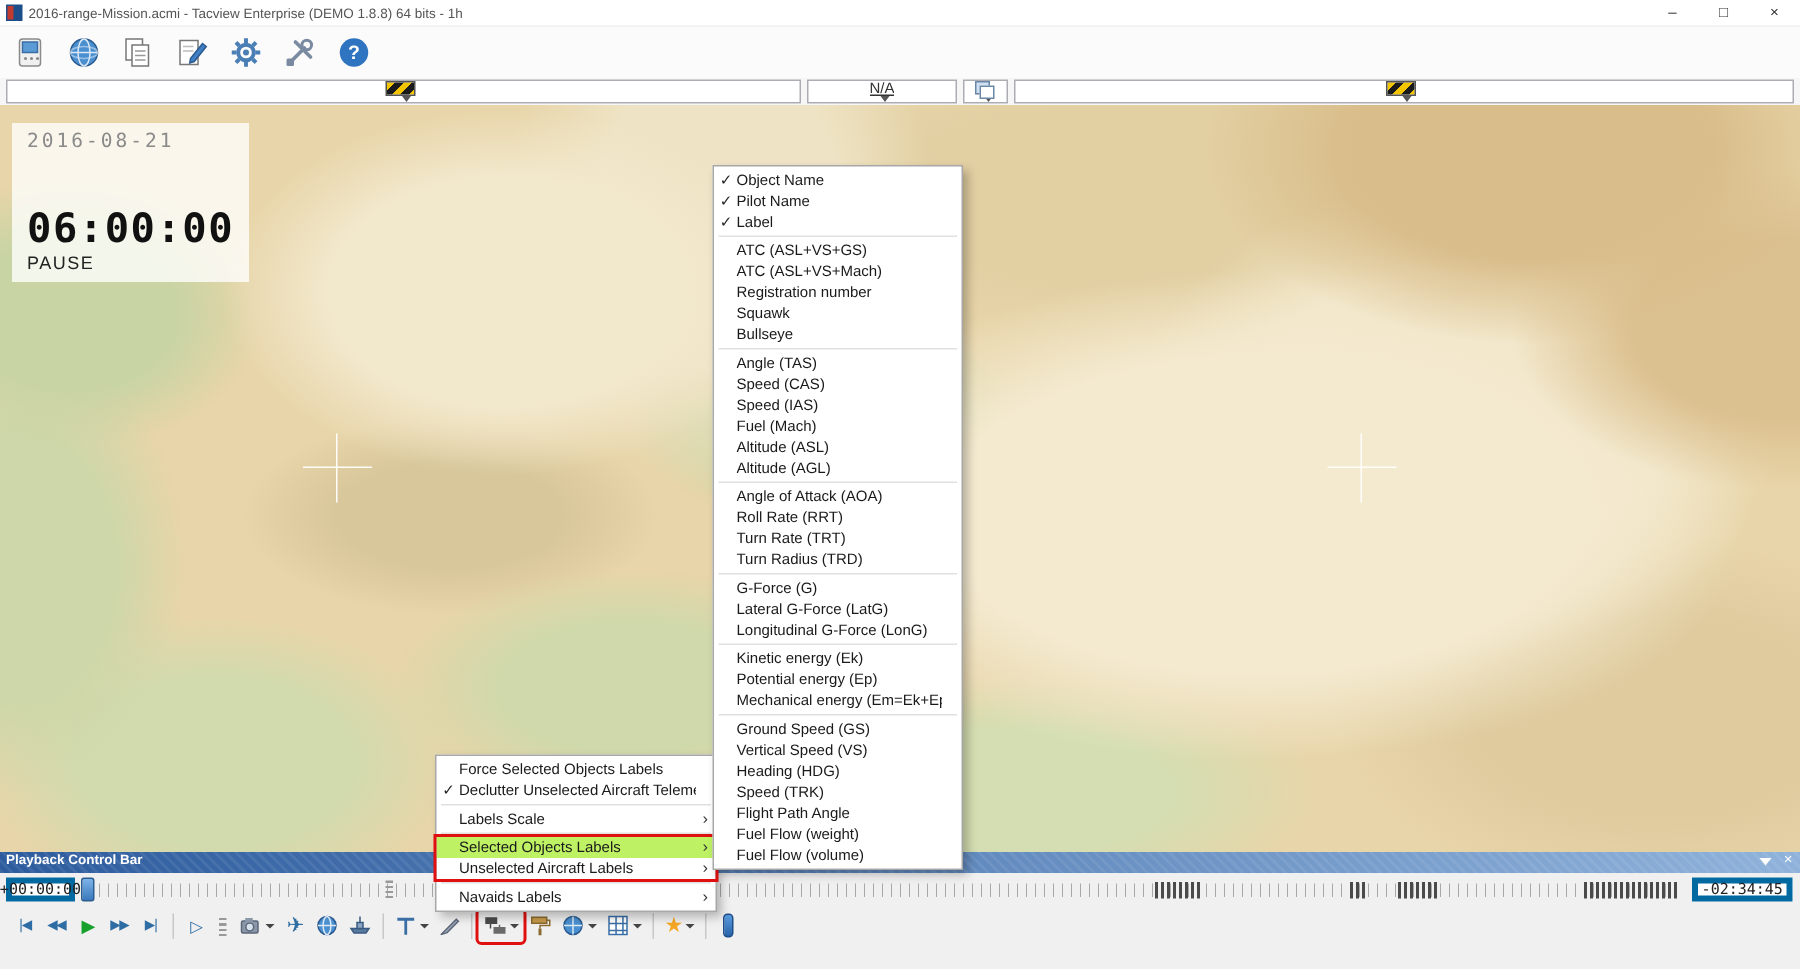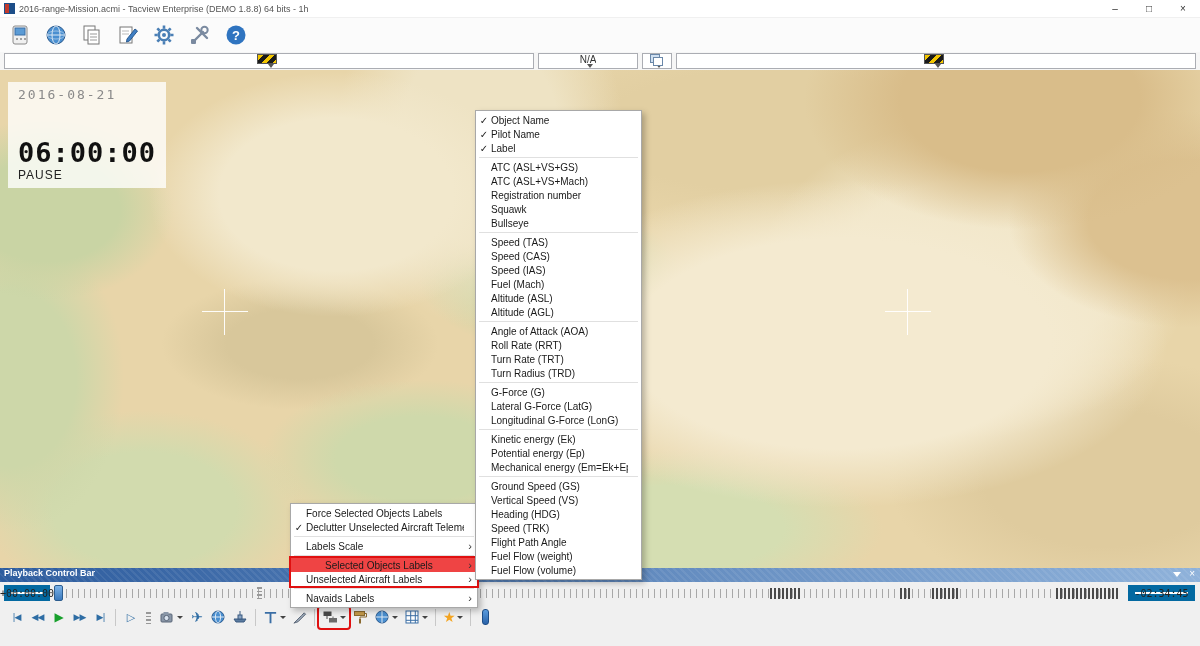--- a/index.html
+++ b/index.html
@@ -58,21 +58,21 @@
   .clock-state { font-size:12px; color:#222; letter-spacing:1px; margin-top:1px; }
 
   
   .cross { position:absolute; width:46px; height:46px; pointer-events:none; }
   .cross .h { position:absolute; left:0; top:22px; width:46px; height:1px; background:rgba(255,255,255,.95); }
   .cross .v { position:absolute; left:22px; top:0; width:1px; height:46px; background:rgba(255,255,255,.95); }
 
   
   .menu { position:absolute; background:#fff; border:1px solid #a8a8a8; box-shadow:3px 3px 6px rgba(0,0,0,.25); z-index:30; padding:2px 0; font-size:10px; color:#1a1a1a; }
   .menu-item { height:14px; display:flex; align-items:center; padding:0 2px 0 1px; white-space:nowrap; }
-  .menu-item.hl { background:#ef4444;gap:19px; }
+  .menu-item.hl { background:#bef264; }
   .menu-item .chk { width:14px; flex:none; text-align:center; font-size:10px; color:#222; }
   .menu-item .mlbl { flex:1; overflow:hidden; }
   .menu-item .arr { width:11px; flex:none; text-align:right; padding-right:3px; color:#333; font-size:11px; line-height:10px; }
   .menu-sep { height:1px; background:#e0e0e0; margin:2px 3px; }
   .menu-red-box { position:absolute; left:-2px; right:-2px; border:2px solid #e01010; pointer-events:none; z-index:31; }
 
   #labels-menu { left:290px; top:503px; width:188px; }
   #fields-menu { left:475px; top:110px; width:167px; }
 
   
@@ -82,21 +82,21 @@
   .pcb-strip::before { content:""; position:absolute; inset:0; background:repeating-linear-gradient(45deg,rgba(255,255,255,.07) 0 2px,transparent 2px 5px); pointer-events:none; }
   .pcb-title { font-size:9px; font-weight:bold; padding-left:4px; position:relative; }
   .pcb-icons { margin-left:auto; display:flex; gap:8px; padding-right:5px; position:relative; }
   .pcb-pin { width:0; height:0; border-left:4px solid transparent; border-right:4px solid transparent; border-top:5px solid #fff; margin-top:4px; }
   .pcb-close { font-size:10px; color:#fff; line-height:12px; }
 
   .bottom-panel { position:absolute; top:582px; left:0; width:1200px; height:64px; background:#f0f0f0; }
 
   
   .timeline-row { position:absolute; top:0; left:0; width:1200px; height:22px; }
-  .time-box { position:absolute; top:3px; height:16px; background:#fff; border:7px solid #0369a1; font-family:"DejaVu Sans Mono",monospace; font-size:10px; color:#222; display:flex; align-items:center; justify-content:center; }
+  .time-box { position:absolute; top:3px; height:16px; background:#fff; border:4px solid #0369a1; font-family:"DejaVu Sans Mono",monospace; font-size:10px; color:#222; display:flex; align-items:center; justify-content:center; }
   #elapsed-box { left:4px; width:46px; }
   #remaining-box { left:1128px; width:67px; }
   .tl-handle { position:absolute; left:54px; top:3px; width:9px; height:16px; border:1px solid #2c5d8f; border-radius:2px; background:linear-gradient(180deg,#7db3e8,#3a79bd); }
   .tl-groove { position:absolute; left:66px; top:7px; width:1056px; height:9px;
     background:repeating-linear-gradient(90deg,#a8a8a8 0 1px,transparent 1px 6px); }
   .tl-dark { position:absolute; top:-1px; height:11px; background:repeating-linear-gradient(90deg,#4a4a4a 0 2px,transparent 2px 4px); }
   .grip { position:absolute; left:257px; top:5px; width:5px; height:12px; background:repeating-linear-gradient(0deg,#999 0 1.5px,transparent 1.5px 3.5px); }
 
   
   .buttons-row { position:absolute; top:22px; left:0; width:1200px; height:26px; display:flex; align-items:center; padding-left:6px; }
@@ -432,21 +432,21 @@
         <span class="arr"></span>
       </div>
       <div class="menu-item">
         <span class="chk"></span>
         <span class="mlbl">Bullseye</span>
         <span class="arr"></span>
       </div>
       <div class="menu-sep"></div>
       <div class="menu-item">
         <span class="chk"></span>
-        <span class="mlbl">Speed (TAS)</span>
+        <span class="mlbl">Angle (TAS)</span>
         <span class="arr"></span>
       </div>
       <div class="menu-item">
         <span class="chk"></span>
         <span class="mlbl">Speed (CAS)</span>
         <span class="arr"></span>
       </div>
       <div class="menu-item">
         <span class="chk"></span>
         <span class="mlbl">Speed (IAS)</span>

